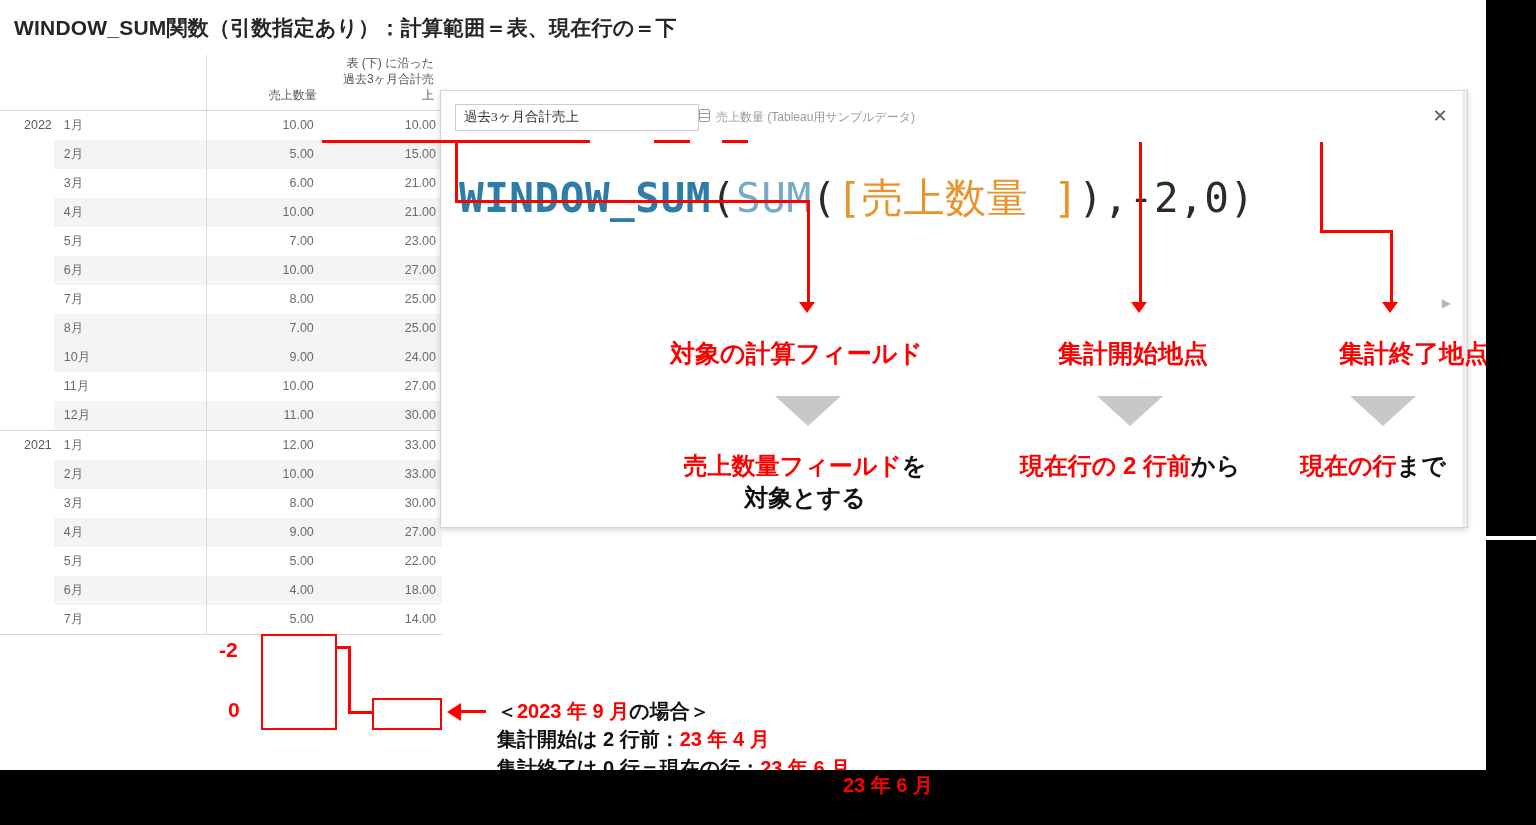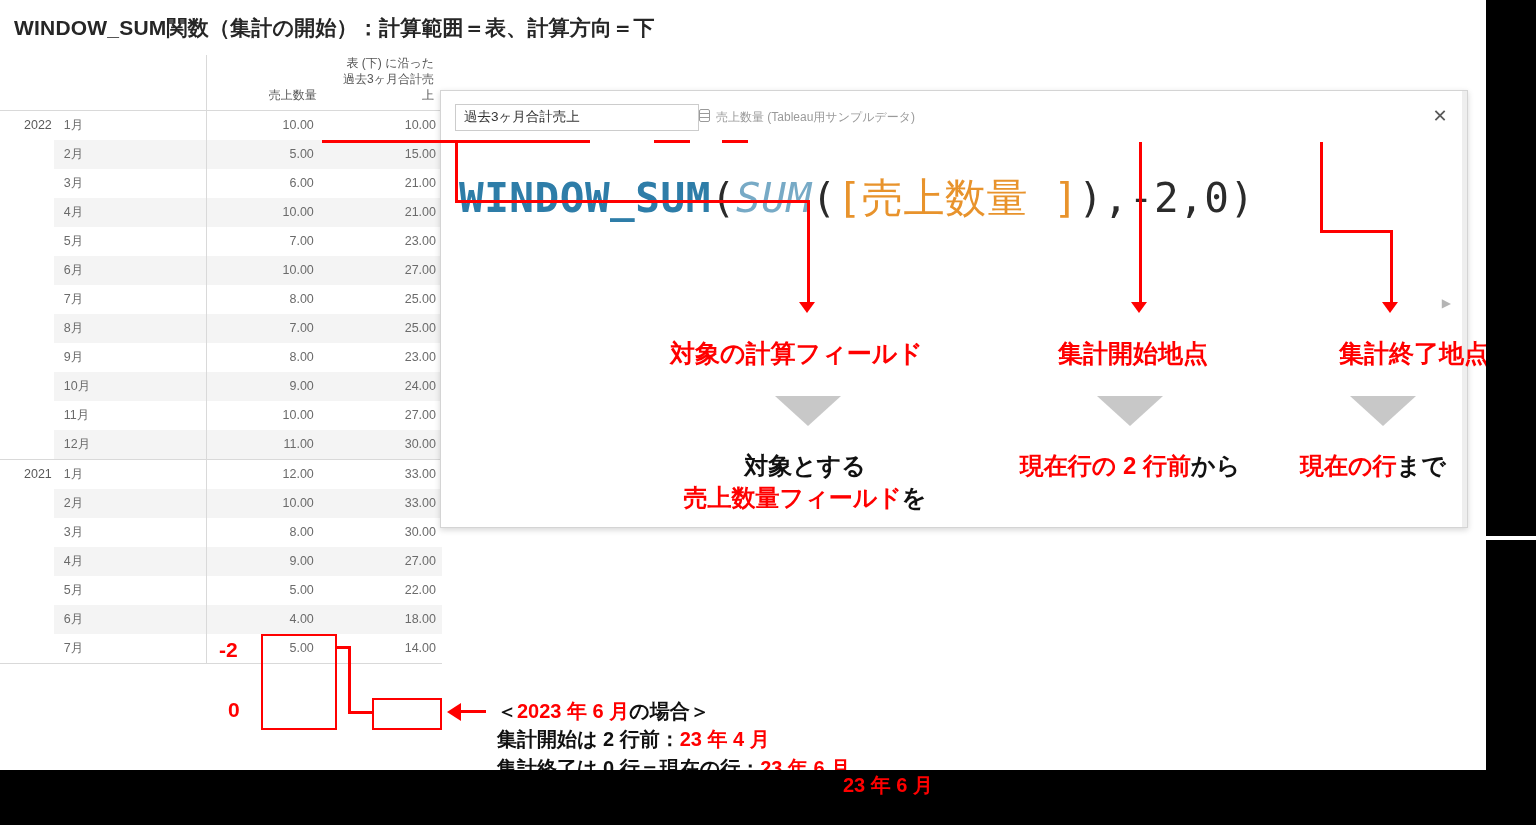--- a/index.html
+++ b/index.html
@@ -174,21 +174,21 @@
   }
   #calc-name-input {
     width: 244px;
     height: 27px;
     border: 1px solid #cccccc;
     background: #ffffff;
     font-size: 13.5px;
     color: #333333;
     padding: 0 8px;
     box-sizing: border-box;
-    font-family: Liberation Sans, sans-serif;
+    font-family: Liberation Serif, serif;
     line-height: 25px;
   }
   #calc-source {
     display: flex;
     align-items: center;
     color: #9a9a9a;
     font-size: 12px;
     white-space: nowrap;
   }
   #db-icon { margin-right: 6px; display: inline-block; }
@@ -222,21 +222,21 @@
   #formula {
     position: absolute;
     left: 18px;
     top: 80px;
     font-family: "DejaVu Sans Mono", "Liberation Mono", monospace;
     font-size: 41px;
     letter-spacing: 0.5px;
     white-space: nowrap;
   }
   #formula .fn-window { color: #2e7da8; font-weight: bold; }
-  #formula .fn-sum    { color: #77aac6; font-style: italic; }
+  #formula .fn-sum    { color: #77aac6; }
   #formula .punct     { color: #2b2b2b; }
   #formula .field     { color: #e8932c; }
   #formula .num       { color: #2b2b2b; }
 
   
   #ul-field  { position: absolute; left: 322px; top: 140px; width: 268px; height: 3px; background: #ff0000; }
   #ul-start  { position: absolute; left: 654px; top: 140px; width: 36px;  height: 3px; background: #ff0000; }
   #ul-end    { position: absolute; left: 722px; top: 140px; width: 26px;  height: 3px; background: #ff0000; }
 
   
@@ -286,21 +286,21 @@
     white-space: nowrap;
   }
   .explain .r { color: #ff0000; }
   #explain-1 { left: 660px;  top: 450px; width: 290px; }
   #explain-2 { left: 1010px; top: 450px; width: 240px; }
   #explain-3 { left: 1300px; top: 450px; width: 190px; text-align: left; }
 </style>
 </head>
 <body>
 
-<div id="page-title">WINDOW_SUM関数（集計の開始）：計算範囲＝表、計算方向＝下</div>
+<div id="page-title">WINDOW_SUM関数（引数指定あり）：計算範囲＝表、現在行の＝下</div>
 
 <table id="crosstab">
   <thead>
     <tr class="hdr-row">
       <th class="h-year"></th>
       <th class="h-month"></th>
       <th class="h-qty">売上数量</th>
       <th class="h-sum">
         <div>表 (下) に沿った</div>
         <div>過去3ヶ月合計売</div>
@@ -350,26 +350,20 @@
         <td class="c-month">7月</td>
         <td class="c-qty">8.00</td>
         <td class="c-sum">25.00</td>
       </tr>
       <tr class="alt">
         <td class="c-year"></td>
         <td class="c-month">8月</td>
         <td class="c-qty">7.00</td>
         <td class="c-sum">25.00</td>
       </tr>
-      <tr>
-        <td class="c-year"></td>
-        <td class="c-month">9月</td>
-        <td class="c-qty">8.00</td>
-        <td class="c-sum">23.00</td>
-      </tr>
       <tr class="alt">
         <td class="c-year"></td>
         <td class="c-month">10月</td>
         <td class="c-qty">9.00</td>
         <td class="c-sum">24.00</td>
       </tr>
       <tr>
         <td class="c-year"></td>
         <td class="c-month">11月</td>
         <td class="c-qty">10.00</td>
@@ -433,21 +427,21 @@
 <div class="tbl-ann" id="ann-zero">0</div>
 <div class="red-box" id="box-qty"></div>
 <div class="red-box" id="box-sum"></div>
 <div class="red-line" id="conn-h1"></div>
 <div class="red-line" id="conn-v1"></div>
 <div class="red-line" id="conn-h2"></div>
 <div id="arrow-to-sum-tail"></div>
 <div id="arrow-to-sum"></div>
 
 <div id="bottom-note">
-  <div><span>＜</span><span class="r">2023 年 6 月</span><span>の場合＞</span></div>
+  <div><span>＜</span><span class="r">2023 年 9 月</span><span>の場合＞</span></div>
   <div><span>集計開始は 2 行前：</span><span class="r">23 年 4 月</span></div>
   <div class="line3"><span>集計終了は 0 行＝現在の行：</span><span class="r">23 年 6 月</span></div>
 </div>
 
 <div id="calc-dialog">
   <div id="calc-header">
     <input id="calc-name-input" type="text" value="過去3ヶ月合計売上" style="">
     <div id="calc-source">
       <span id="db-icon">
         <svg width="11" height="13" viewBox="0 0 11 13" aria-hidden="true">
@@ -492,22 +486,22 @@
 
 <div class="callout-title" id="title-field">対象の計算フィールド</div>
 <div class="callout-title" id="title-start">集計開始地点</div>
 <div class="callout-title" id="title-end">集計終了地点</div>
 
 <div class="grey-tri" id="tri-1"></div>
 <div class="grey-tri" id="tri-2"></div>
 <div class="grey-tri" id="tri-3"></div>
 
 <div class="explain" id="explain-1">
+  <div><span class="r">売上数量フィールド</span><span>を</span></div>
   <div>対象とする</div>
-  <div><span class="r">売上数量フィールド</span><span>を</span></div>
 </div>
 <div class="explain" id="explain-2">
   <div><span class="r">現在行の 2 行前</span><span>から</span></div>
 </div>
 <div class="explain" id="explain-3">
   <div><span class="r">現在の行</span><span>まで</span></div>
 </div>
 
 <div class="mask" id="mask-right-top"></div>
 <div class="mask" id="mask-right-bot"></div>

